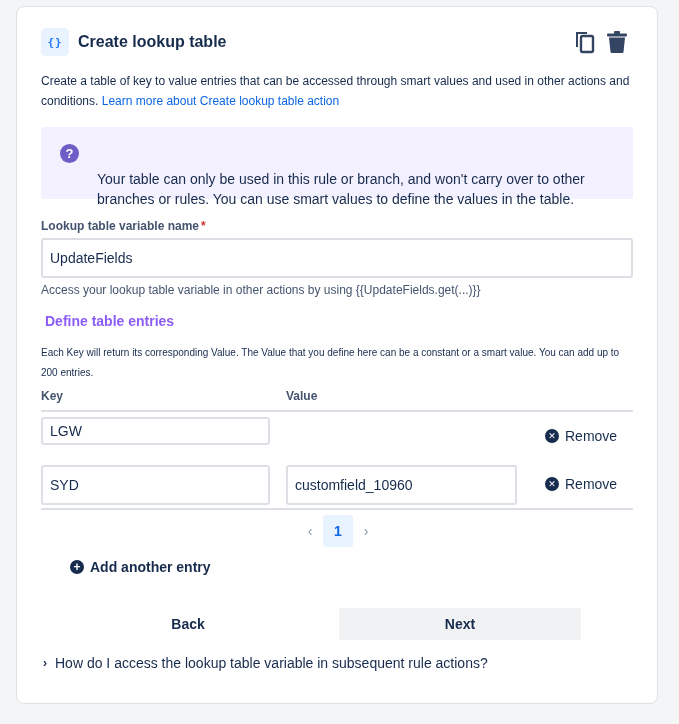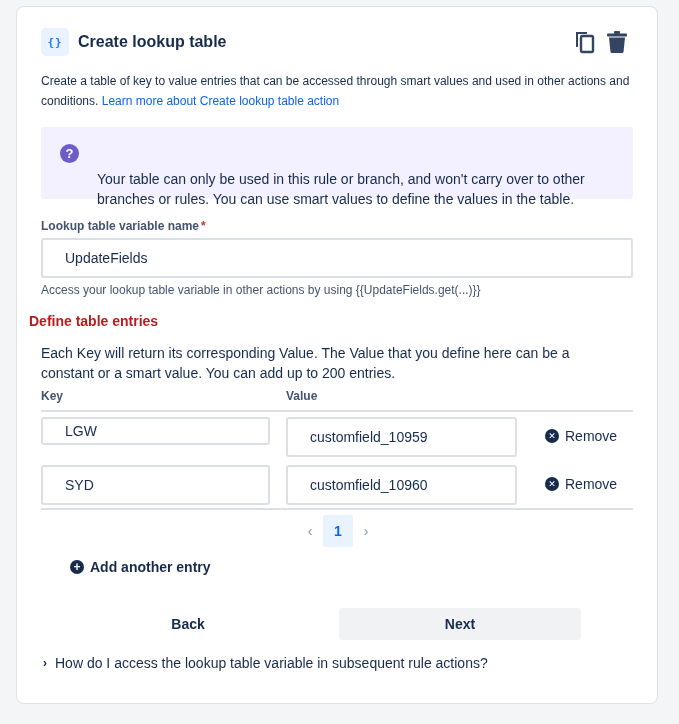--- a/index.html
+++ b/index.html
@@ -70,35 +70,35 @@
       position: absolute; left: 24px;
       font-size: 12px; font-weight: bold; color: #44546f;
     }
     .label .req { color: #c9372c; margin-left: 2px; }
     .text-input {
       position: absolute;
       border: 2px solid #dcdfe4;
       border-radius: 3px;
       background: #fff;
       font-size: 14px; color: #172b4d;
-      padding: 0 22px;
+      padding: 0 7px;
       display:flex; align-items:center;
       font-family: "Liberation Sans", sans-serif;
     }
     .helper {
       position: absolute; left: 24px; top: 276px;
       font-size: 12px; color: #44546f;
     }
     .section-title {
-      position: absolute; left: 12px; top: 306px;
-      font-size: 14px; font-weight: bold; color: #b91c1c;
+      position: absolute; left: 28px; top: 306px;
+      font-size: 14px; font-weight: bold; color: #8b5cf6;
     }
     .section-desc {
       position: absolute; left: 24px; top: 336px; width: 580px;
-      font-size: 14px; line-height: 20px; color: #172b4d;
+      font-size: 10px; line-height: 20px; color: #172b4d;
     }
     .col-head {
       position: absolute; top: 382px;
       font-size: 12px; font-weight: bold; color: #44546f;
     }
     .divider {
       position: absolute; left: 24px; width: 592px; height: 2px;
       background: #dcdfe4;
     }
     .remove-btn {
@@ -196,23 +196,20 @@
   <div class="section-desc">Each Key will return its corresponding Value. The Value that you define here can be a constant or a smart value. You can add up to 200 entries.</div>
 
   <div class="col-head" style="left:24px;">Key</div>
   <div class="col-head" style="left:269px;">Value</div>
 
   <div class="divider" style="top:403px;"></div>
 
   <div class="text-input" style="left:24px; top:410px; width:229px; height:28px;">
     <span>LGW</span>
   </div>
-  <div class="text-input" style="left:269px; top:410px; width:231px; height:40px;">
-    <span>customfield_10959</span>
-  </div>
   <div class="remove-btn" style="top:421px;">
     <span class="xcirc">✕</span>
     <span>Remove</span>
   </div>
 
   <div class="text-input" style="left:24px; top:458px; width:229px; height:40px;">
     <span>SYD</span>
   </div>
   <div class="text-input" style="left:269px; top:458px; width:231px; height:40px;">
     <span>customfield_10960</span>

